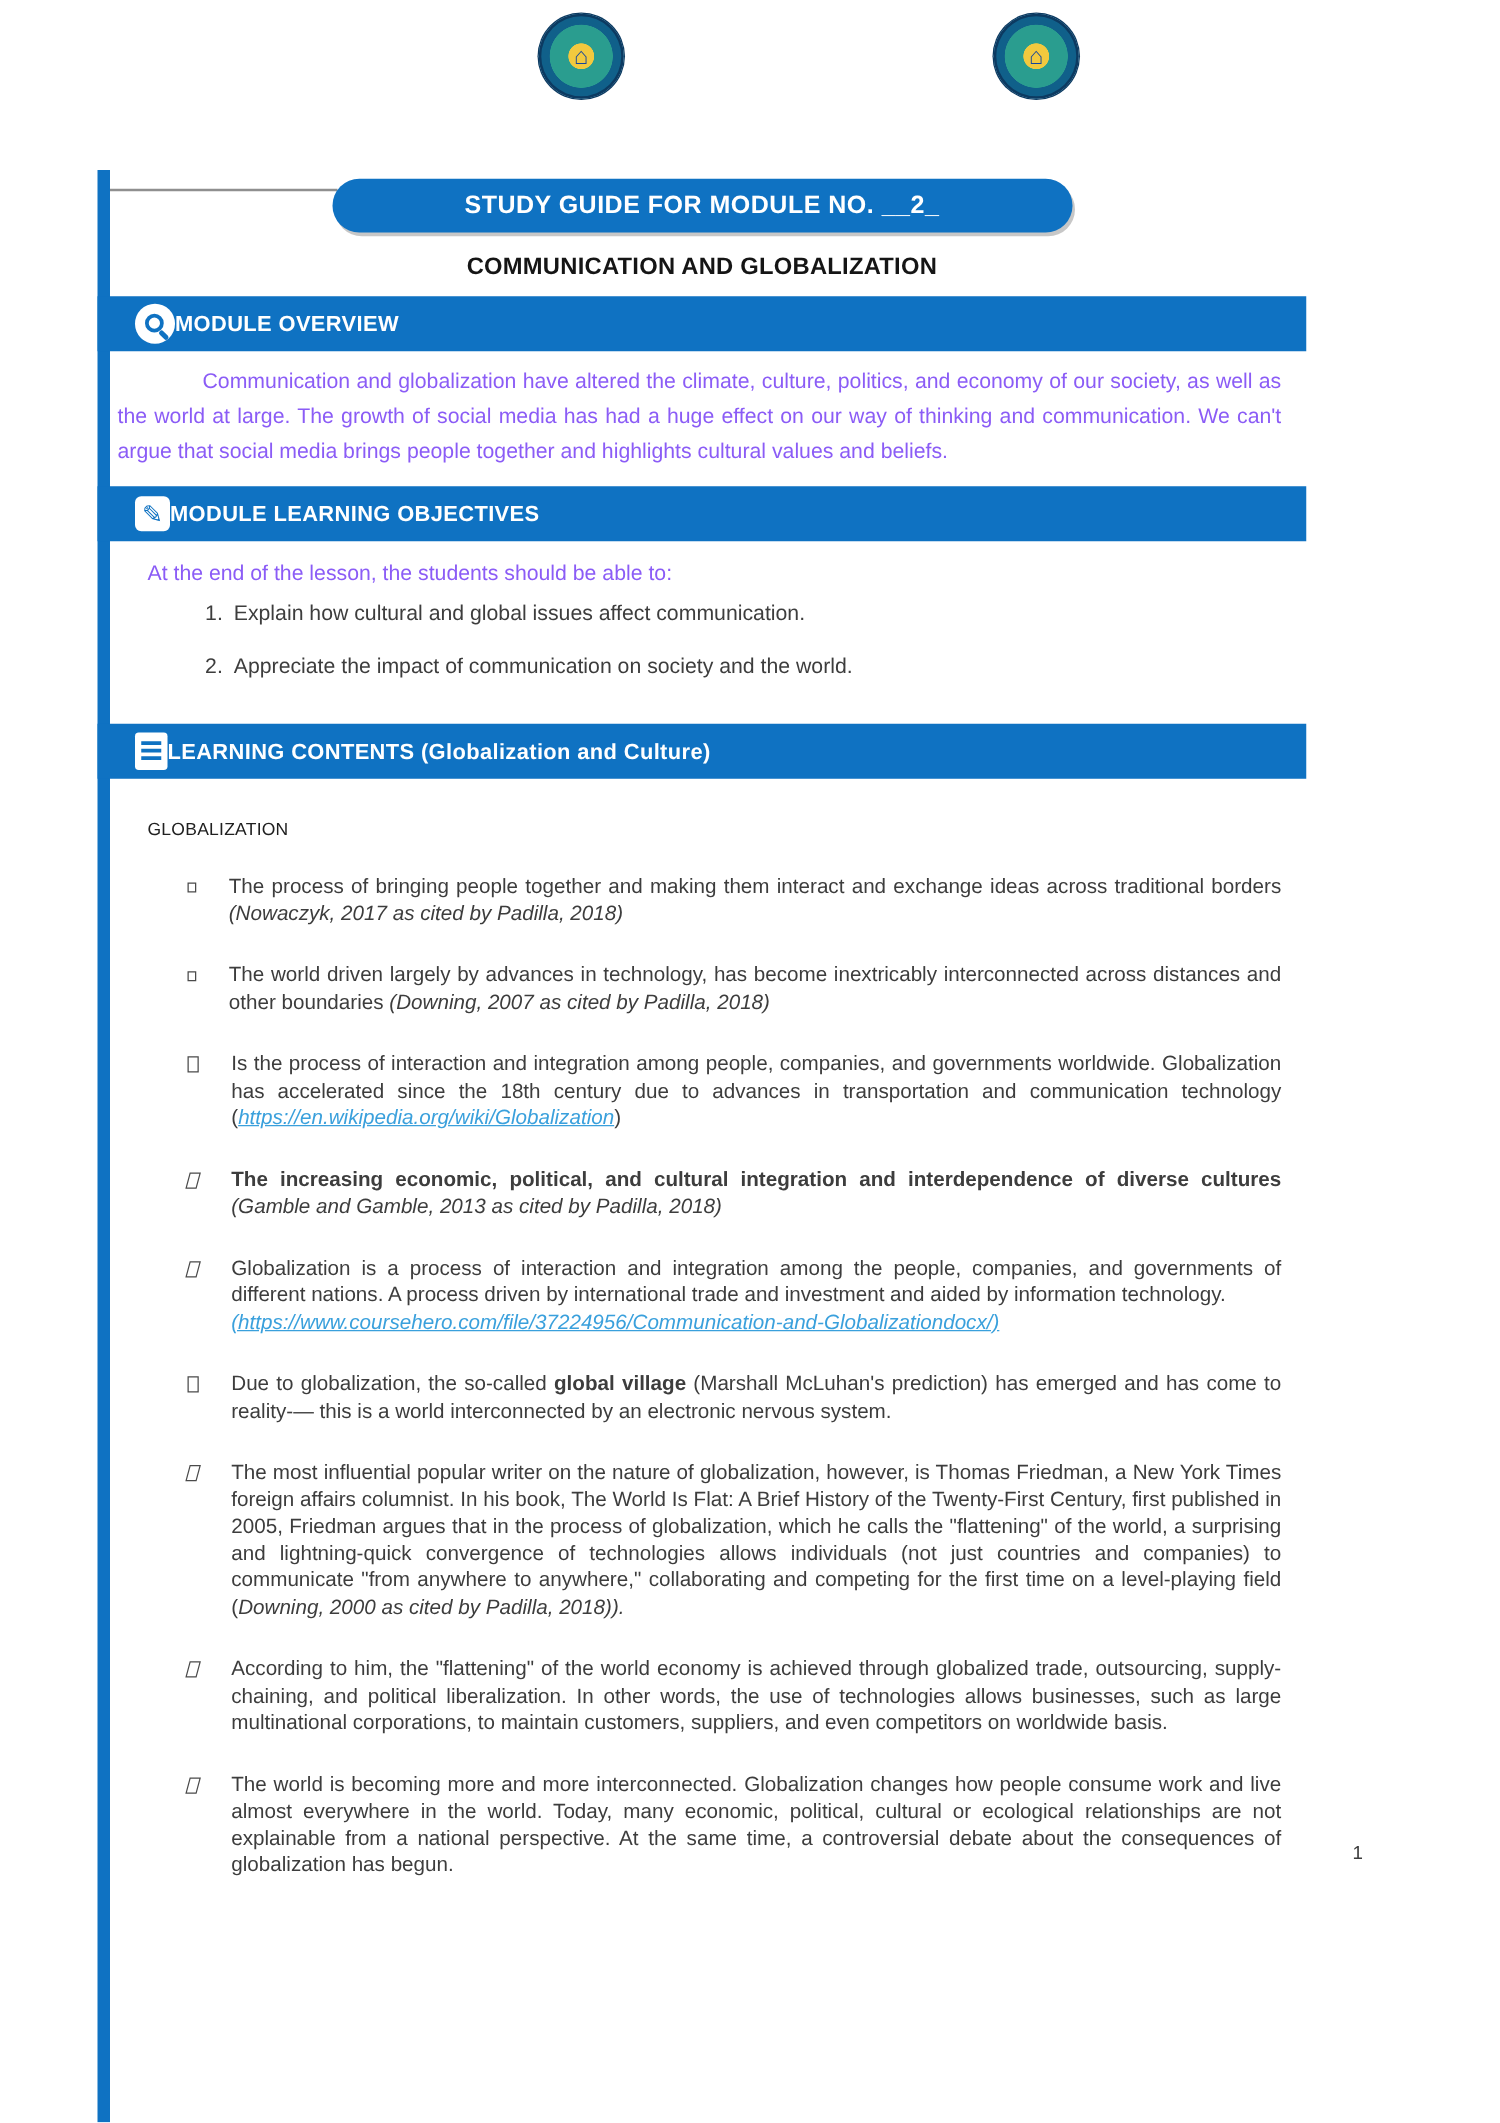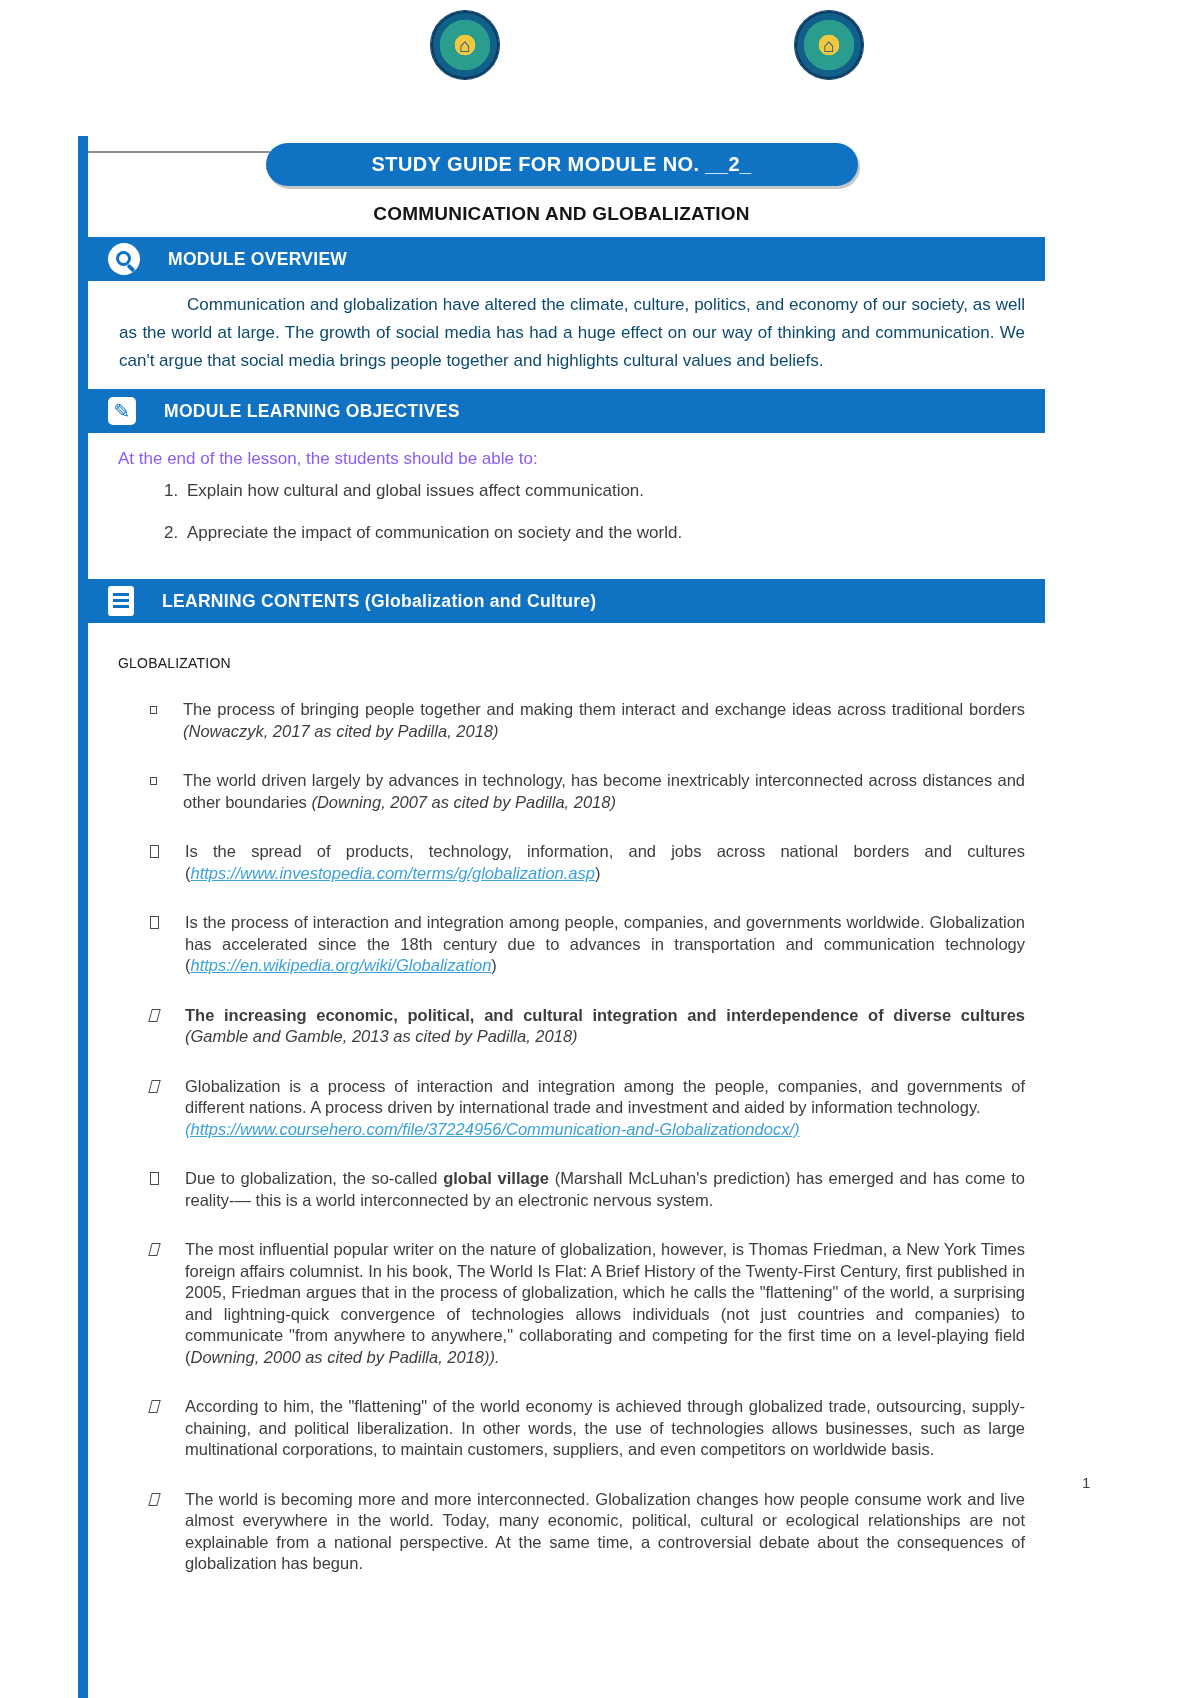--- a/index.html
+++ b/index.html
@@ -67,21 +67,20 @@
     color: #151515;
     letter-spacing: .2px;
   }
 
   
   .section-bar {
     height: 44px;
     background: #0f72c2;
     display: flex; align-items: center;
     padding-left: 30px;
-    gap: 28px;
   }
   .bar-label { color:#ffffff; font-weight:bold; font-size:17.5px; letter-spacing:.3px; }
 
   .icon-circle { width:32px; height:32px; border-radius:50%; background:#fff; position:relative; flex:0 0 auto; }
   .icon-circle .mag { position:absolute; inset:0; display:block; }
   .icon-circle .mag::before {
     content:""; position:absolute; left:8px; top:8px; width:9px; height:9px;
     border:3px solid #0f72c2; border-radius:50%;
   }
   .icon-circle .mag::after {
@@ -93,26 +92,26 @@
     display:flex; align-items:center; justify-content:center; font-size:20px; flex:0 0 auto;
   }
   .icon-book { width:26px; height:30px; border-radius:3px; background:#fff; position:relative; flex:0 0 auto; }
   .icon-book::before {
     content:""; position:absolute; left:5px; right:5px; top:7px; height:2.5px;
     background:#0f72c2; box-shadow: 0 6px 0 #0f72c2, 0 12px 0 #0f72c2;
   }
 
   
   .overview-text {
-    margin: 10px 20px 14px 41px;
+    margin: 10px 20px 14px 16px;
     text-align: justify;
     font-size: 17px;
     line-height: 28px;
     text-indent: 68px;
-    color: #0c4a6e;
+    color: #8b5cf6;
   }
   .objectives-intro { margin: 16px 20px 12px 40px; font-size: 17px; color:#8b5cf6; }
   .objectives-list { margin: 12px 0 36px 0; padding-left: 105px; font-size: 17px; color:#3d3d3d; }
   .objectives-list li { margin-bottom: 22px; padding-left: 4px; }
 
   .sub-heading {
     margin: 32px 0 18px 40px;
     font-size: 14px; font-weight: normal; color:#202020; letter-spacing:.2px;
   }
 
@@ -188,24 +187,20 @@
         <li>
           <span class="mk sq"></span>
           <span class="bullet-body"><span class="seg-normal">The process of bringing people together and making them interact and exchange ideas across traditional borders </span><span class="seg-italic">(Nowaczyk, 2017 as cited by Padilla, 2018)</span></span>
         </li>
         <li>
           <span class="mk sq"></span>
           <span class="bullet-body"><span class="seg-normal">The world driven largely by advances in technology, has become inextricably interconnected across distances and other boundaries </span><span class="seg-italic">(Downing, 2007 as cited by Padilla, 2018)</span></span>
         </li>
         <li>
           <span class="mk rect"></span>
-          <span class="bullet-body"><span class="seg-normal">Is the spread of products, technology, information, and jobs across national borders and cultures (</span><a href="#" class="seg-link">https://www.investopedia.com/terms/g/globalization.asp</a><span class="seg-normal">)</span></span>
-        </li>
-        <li>
-          <span class="mk rect"></span>
           <span class="bullet-body"><span class="seg-normal">Is the process of interaction and integration among people, companies, and governments worldwide. Globalization has accelerated since the 18th century due to advances in transportation and communication technology (</span><a href="#" class="seg-link">https://en.wikipedia.org/wiki/Globalization</a><span class="seg-normal">)</span></span>
         </li>
         <li>
           <span class="mk slant"></span>
           <span class="bullet-body"><span class="seg-bold">The increasing economic, political, and cultural integration and interdependence of diverse cultures </span><span class="seg-italic">(Gamble and Gamble, 2013 as cited by Padilla, 2018)</span></span>
         </li>
         <li>
           <span class="mk slant"></span>
           <span class="bullet-body"><span class="seg-normal">Globalization is a process of interaction and integration among the people, companies, and governments of different nations. A process driven by international trade and investment and aided by information technology.</span><br><a href="#" class="seg-link">(https://www.coursehero.com/file/37224956/Communication-and-Globalizationdocx/)</a></span>
         </li>

